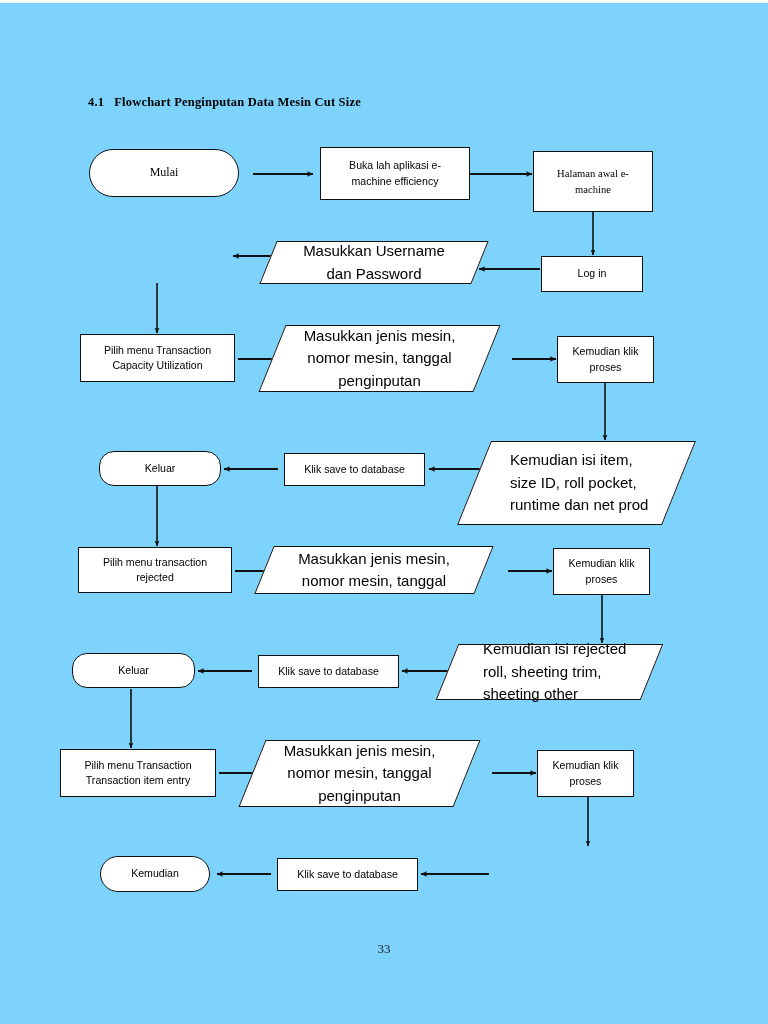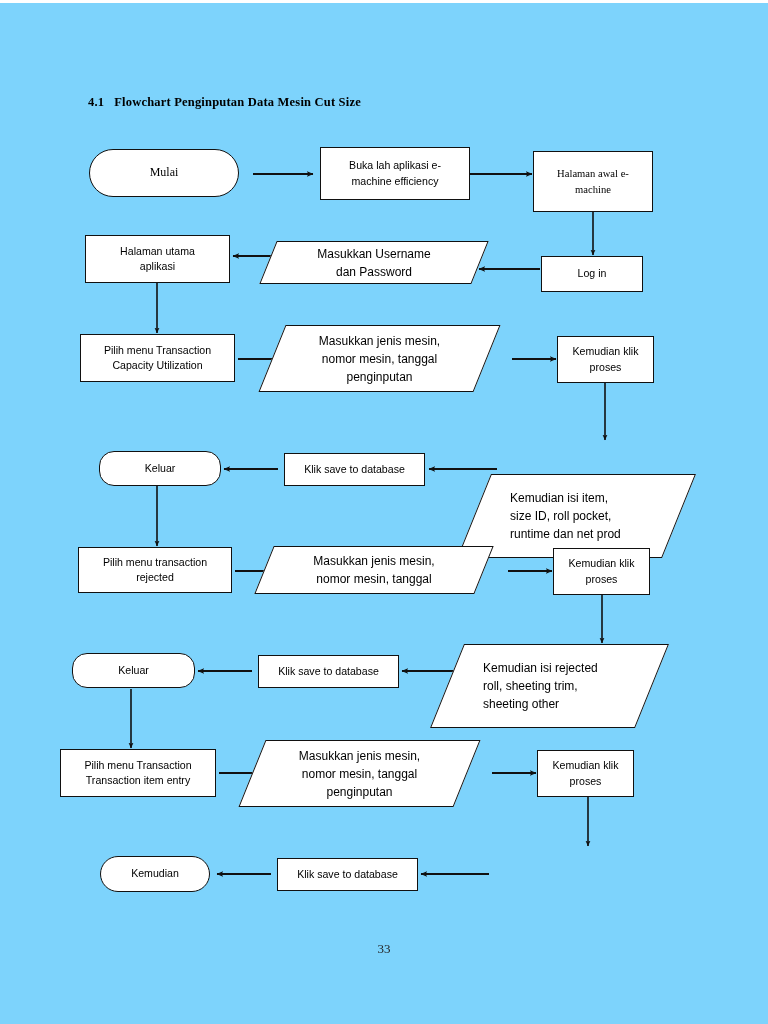--- a/index.html
+++ b/index.html
@@ -101,21 +101,21 @@
   }
   .para .ptext {
     position: absolute;
     left: 0; top: 0;
     width: 100%;
     height: 100%;
     display: flex;
     align-items: center;
     justify-content: center;
     text-align: center;
-    font-size: 12px;
+    font-size: 15px;
     line-height: 1.5;
     color: #000;
     box-sizing: border-box;
   }
   .para.left-text .ptext {
     justify-content: flex-start;
     text-align: left;
   }
   .nowrapbox { white-space: pre-line; }
 </style>
@@ -194,45 +194,41 @@
   </div>
 
   <div class="para" style="left:268px; top:238px; width:212px; height:43px;">
     <div class="skew"></div>
     <div class="ptext">
         <span class="nowrapbox">Masukkan Username
 dan Password</span>
       </div>
   </div>
 
-  <div class="node rect" style="left:85px; top:232px; width:145px; height:48px;">
-    <span class="nowrapbox">Halaman utama
-aplikasi</span>
-  </div>
 
   <div class="node rect" style="left:80px; top:331px; width:155px; height:48px;">
     <span class="nowrapbox">Pilih menu Transaction
 Capacity Utilization</span>
   </div>
 
   <div class="para" style="left:272px; top:322px; width:215px; height:67px;">
     <div class="skew"></div>
     <div class="ptext">
         <span class="nowrapbox">Masukkan jenis mesin,
 nomor mesin, tanggal
 penginputan</span>
       </div>
   </div>
 
   <div class="node rect" style="left:557px; top:333px; width:97px; height:47px;">
     <span class="nowrapbox">Kemudian klik
 proses</span>
   </div>
 
-  <div class="para left-text" style="left:474px; top:438px; width:205px; height:84px;margin-top:33px;">
+  <div class="para left-text" style="left:474px; top:438px; width:205px; height:84px;">
     <div class="skew"></div>
     <div class="ptext" style="padding-left:36px;">
         <span class="nowrapbox">Kemudian isi item,
 size ID, roll pocket,
 runtime dan net prod</span>
       </div>
   </div>
 
   <div class="node rect" style="left:284px; top:450px; width:141px; height:33px;">
     <span class="nowrapbox">Klik save to database</span>
@@ -253,21 +249,21 @@
         <span class="nowrapbox">Masukkan jenis mesin,
 nomor mesin, tanggal</span>
       </div>
   </div>
 
   <div class="node rect" style="left:553px; top:545px; width:97px; height:47px;">
     <span class="nowrapbox">Kemudian klik
 proses</span>
   </div>
 
-  <div class="para left-text" style="left:447px; top:641px; width:205px; height:84px;">
+  <div class="para left-text" style="left:447px; top:641px; width:205px; height:56px;">
     <div class="skew"></div>
     <div class="ptext" style="padding-left:36px;">
         <span class="nowrapbox">Kemudian isi rejected
 roll, sheeting trim,
 sheeting other</span>
       </div>
   </div>
 
   <div class="node rect" style="left:258px; top:652px; width:141px; height:33px;">
     <span class="nowrapbox">Klik save to database</span>

